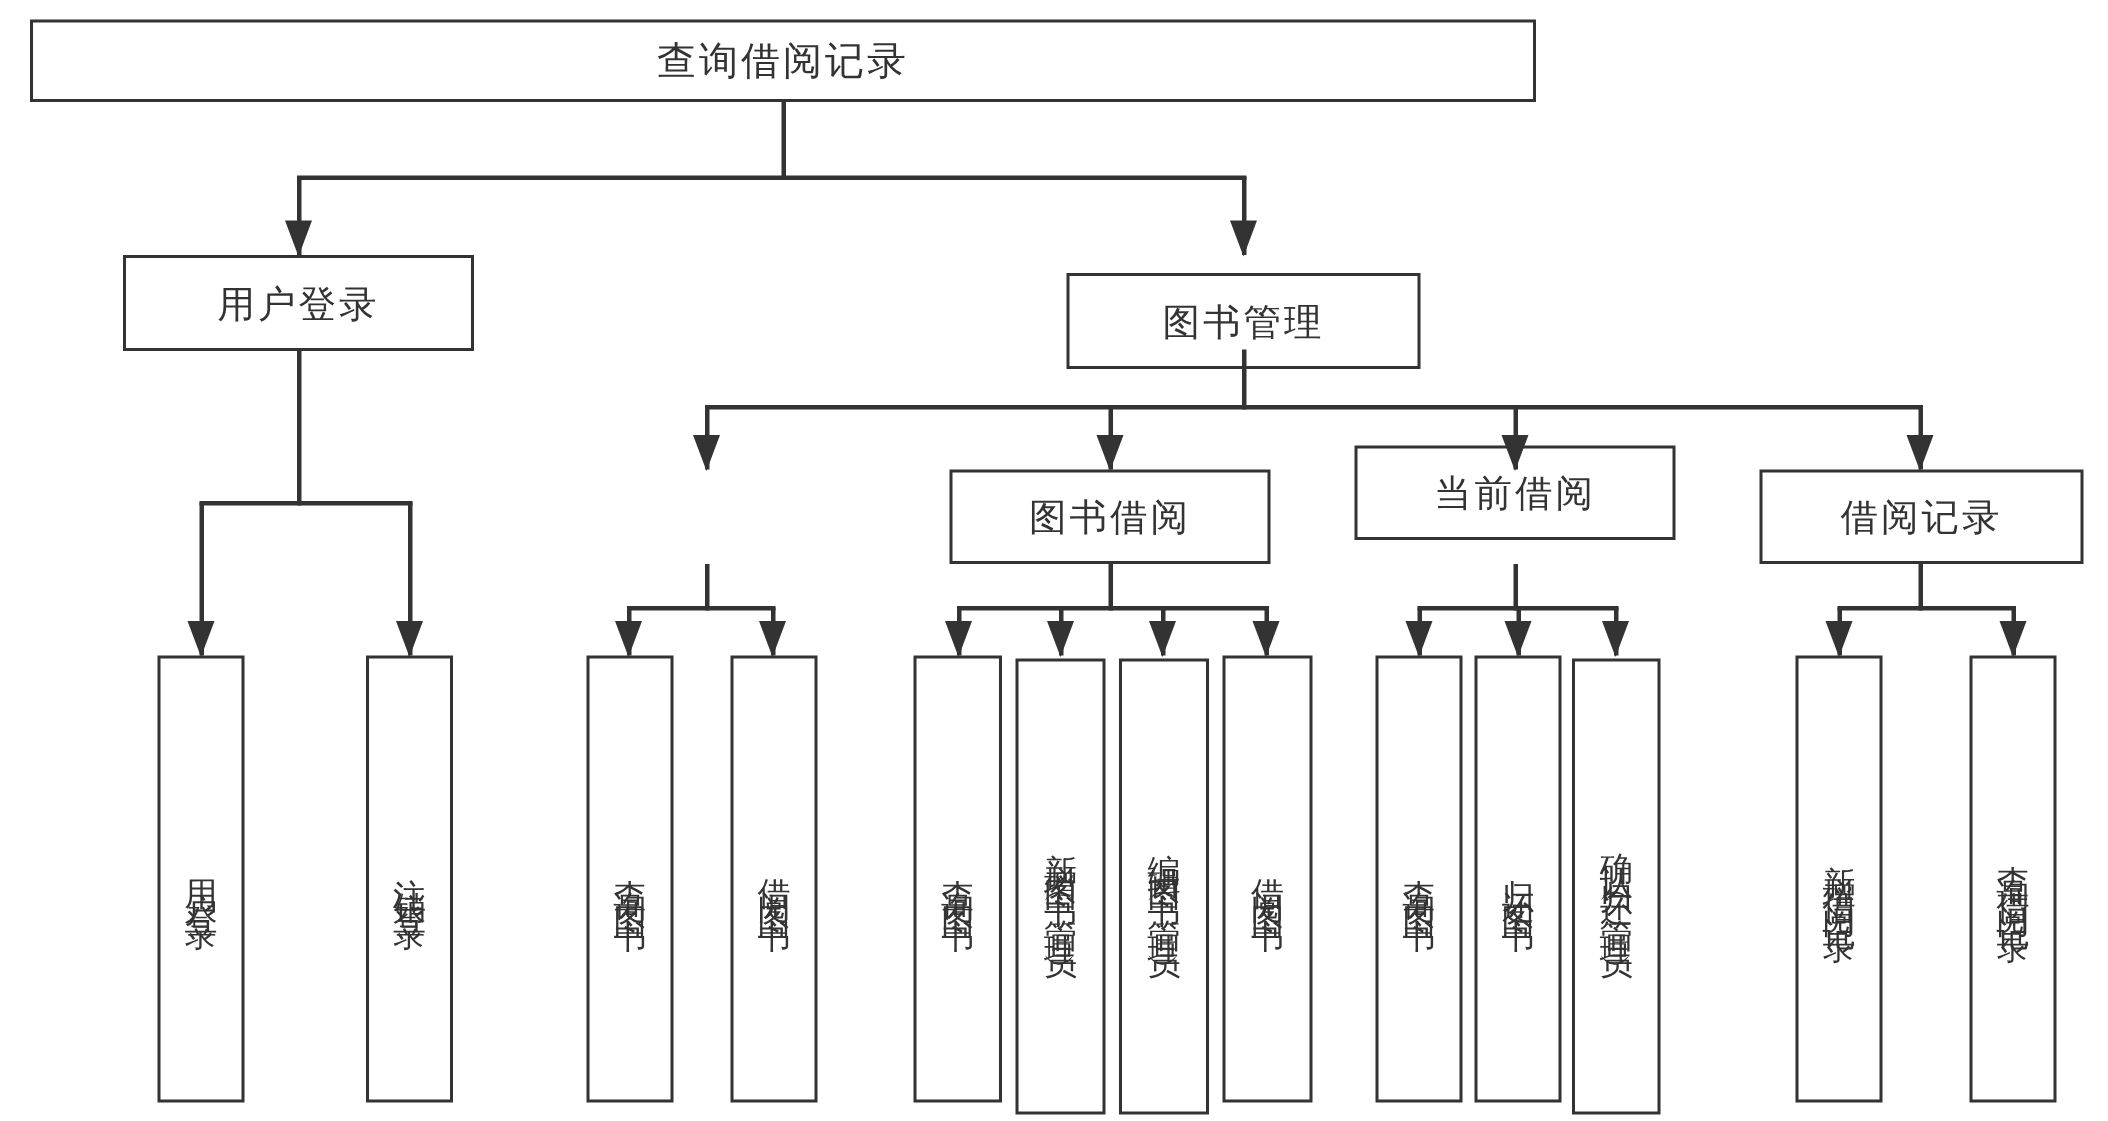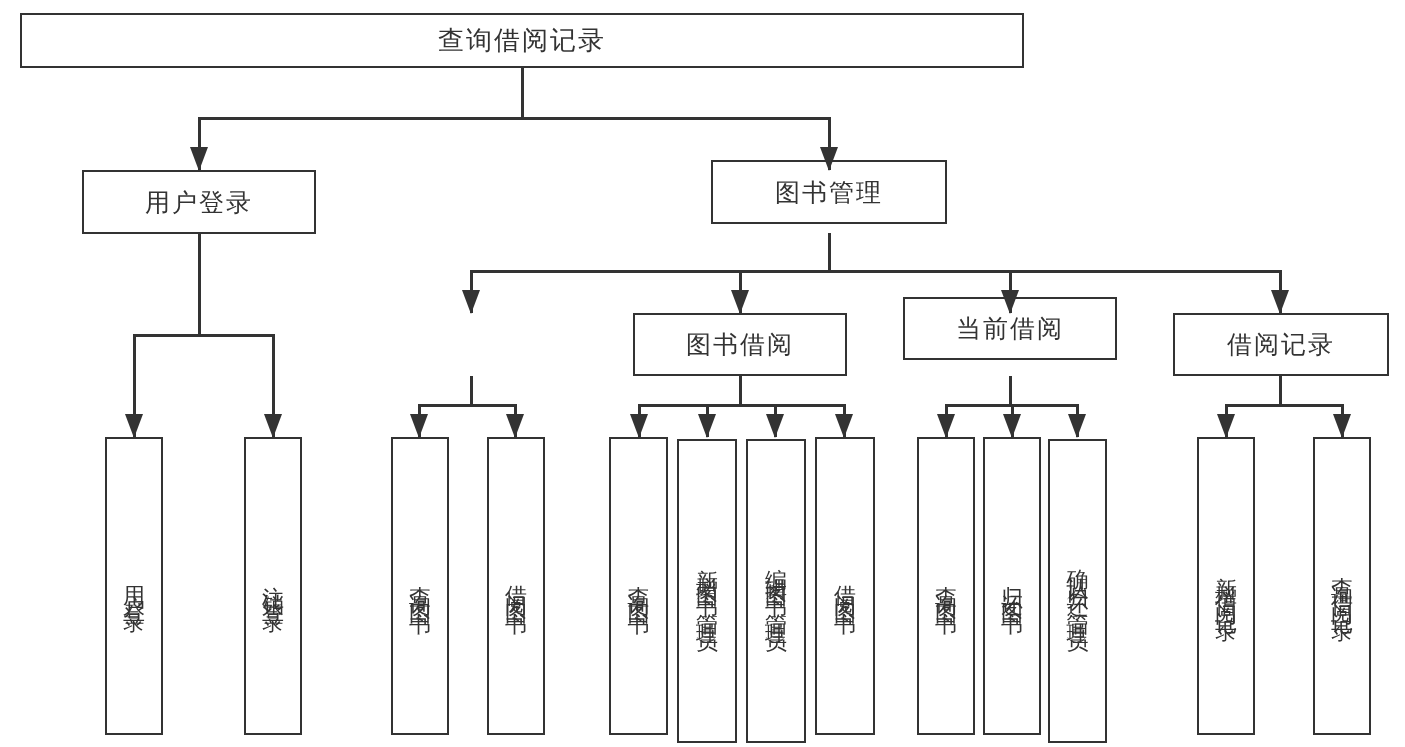--- a/index.html
+++ b/index.html
@@ -28,21 +28,21 @@
 
 <div class="diagram">
 
   <div class="box hbox rootbox" style="left:20px;top:13px;width:1004px;height:55px;">
     <span>查询借阅记录</span>
   </div>
 
   <div class="box hbox" style="left:82px;top:170px;width:234px;height:64px;">
     <span>用户登录</span>
   </div>
-  <div class="box hbox" style="left:711px;top:160px;width:236px;height:64px;font-family:Liberation Serif, serif;">
+  <div class="box hbox" style="left:711px;top:182px;width:236px;height:64px;font-family:Liberation Serif, serif;">
     <span>图书管理</span>
   </div>
 
   <div class="box hbox" style="left:633px;top:313px;width:214px;height:63px;text-align:center;">
     <span>图书借阅</span>
   </div>
   <div class="box hbox" style="left:903px;top:297px;width:214px;height:63px;text-align:right;">
     <span>当前借阅</span>
   </div>
   <div class="box hbox" style="left:1173px;top:313px;width:216px;height:63px;">

